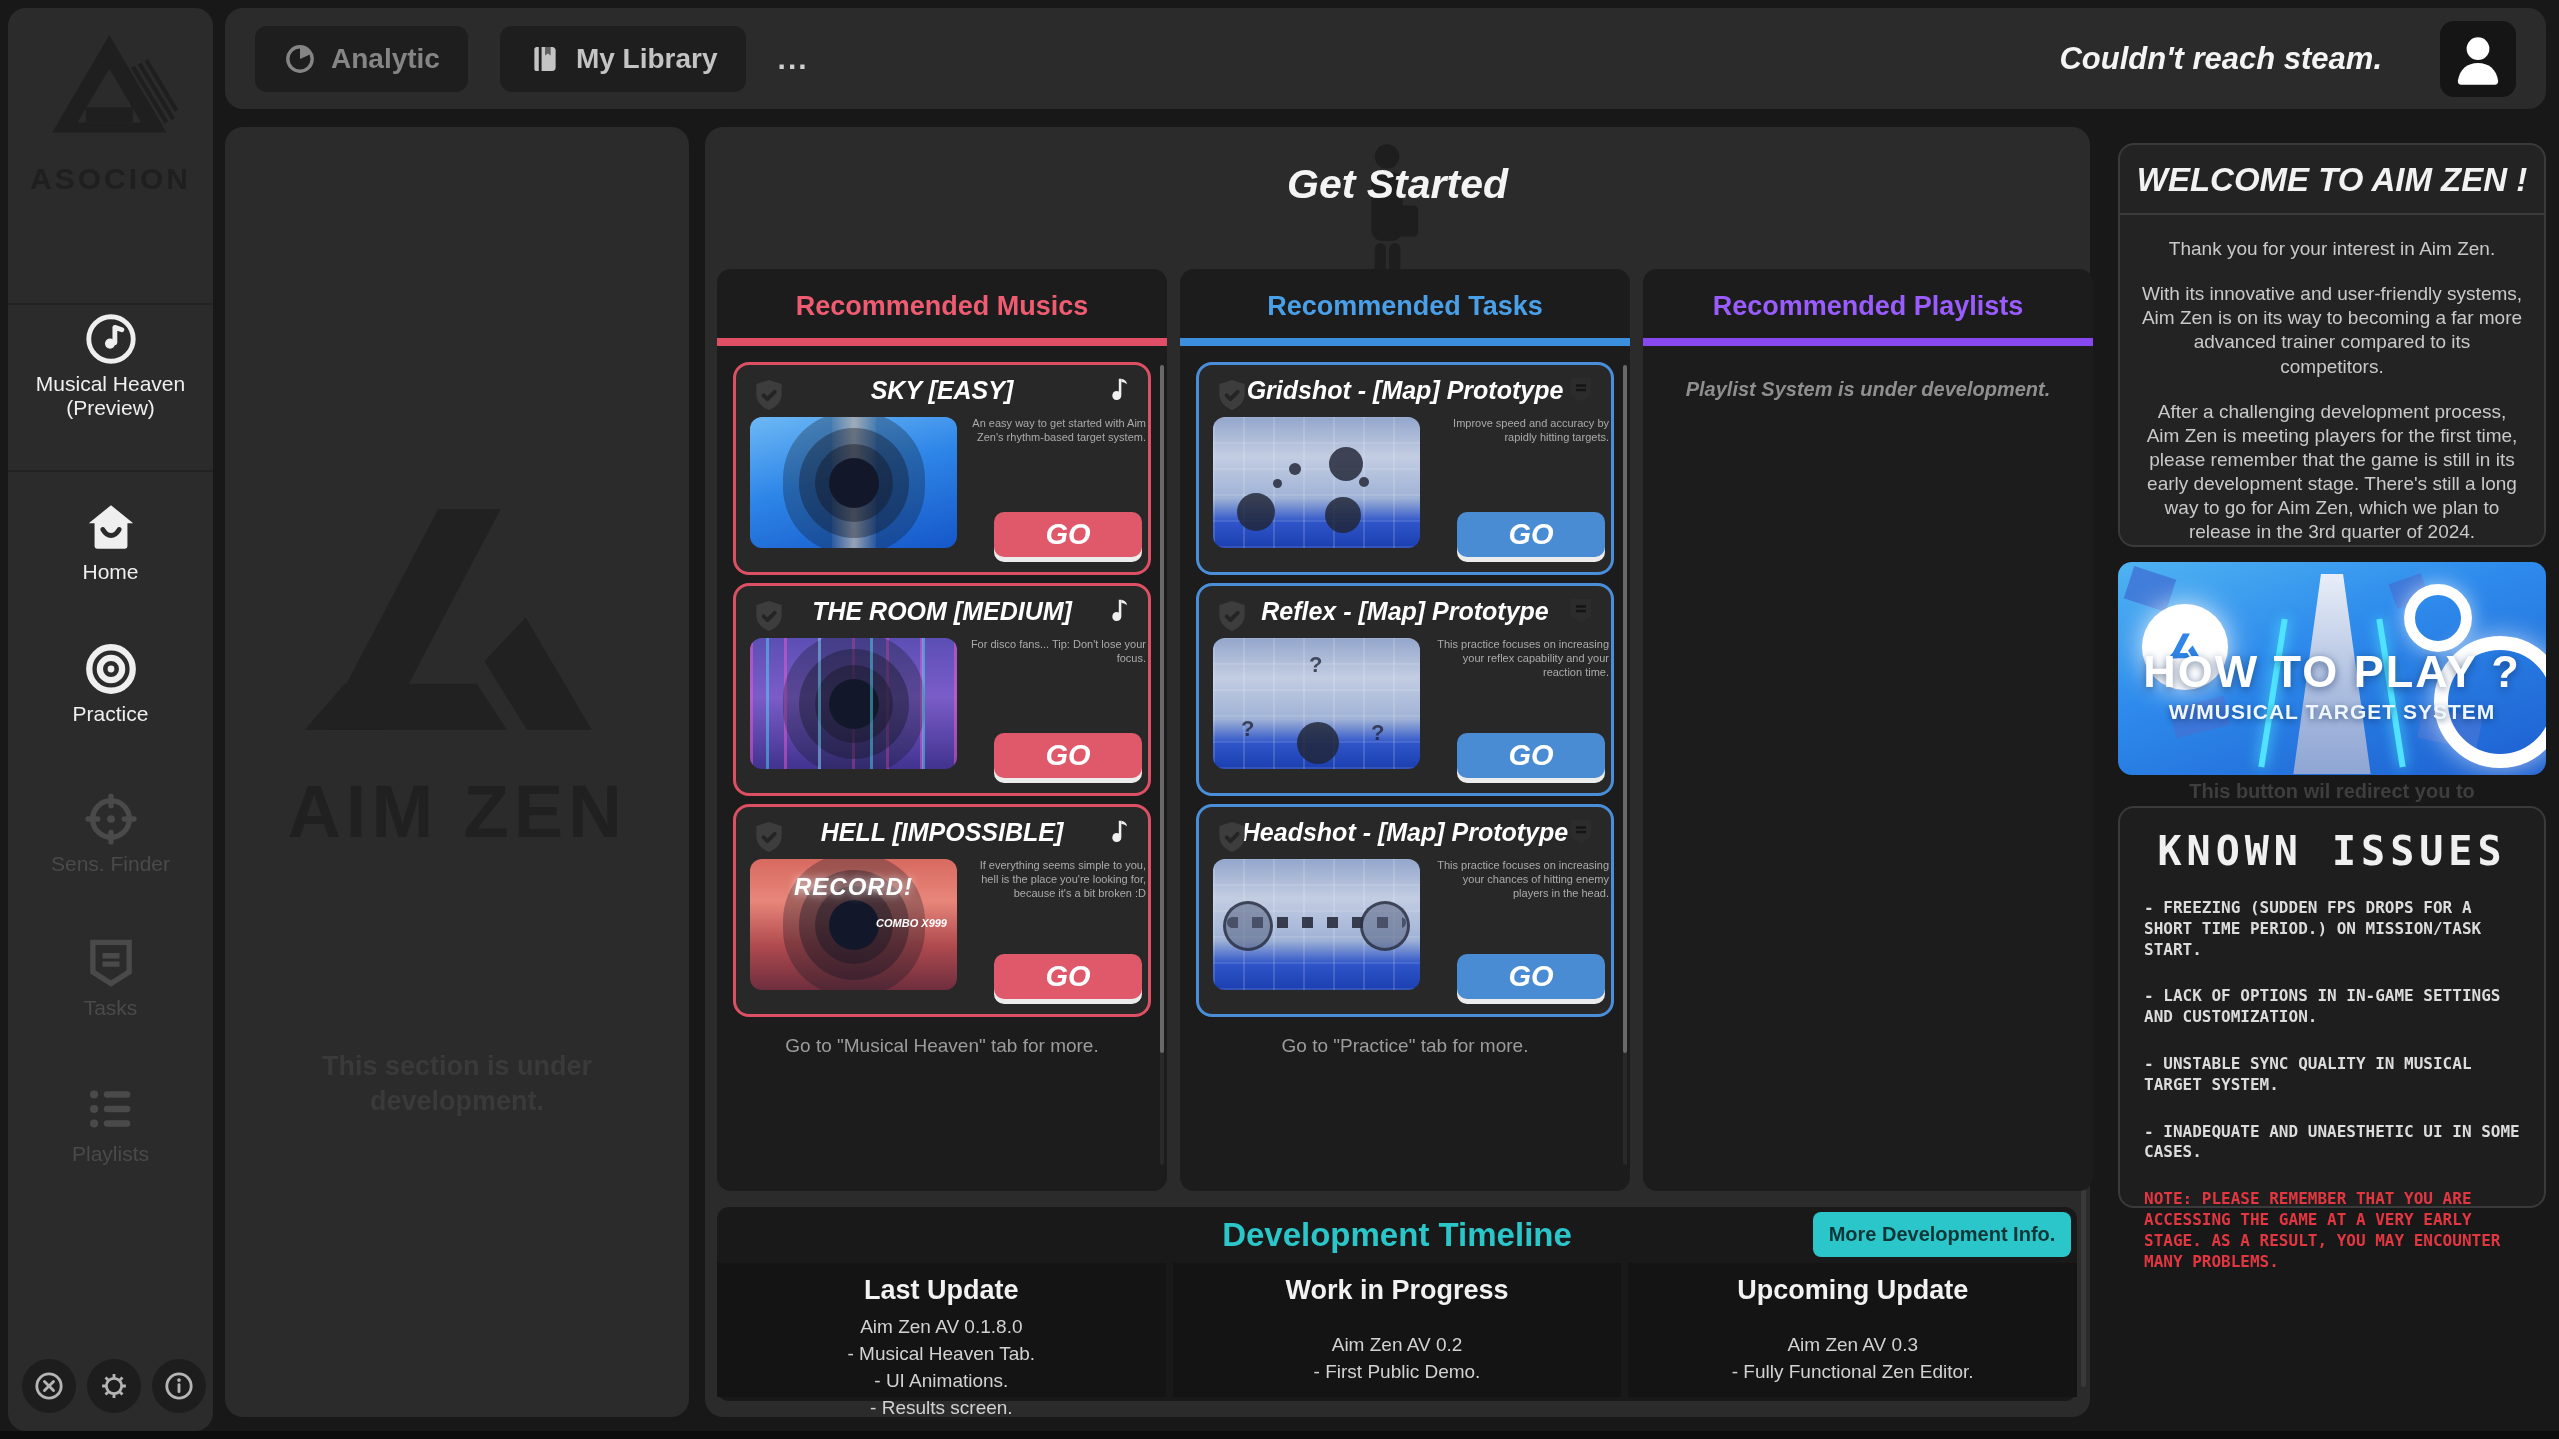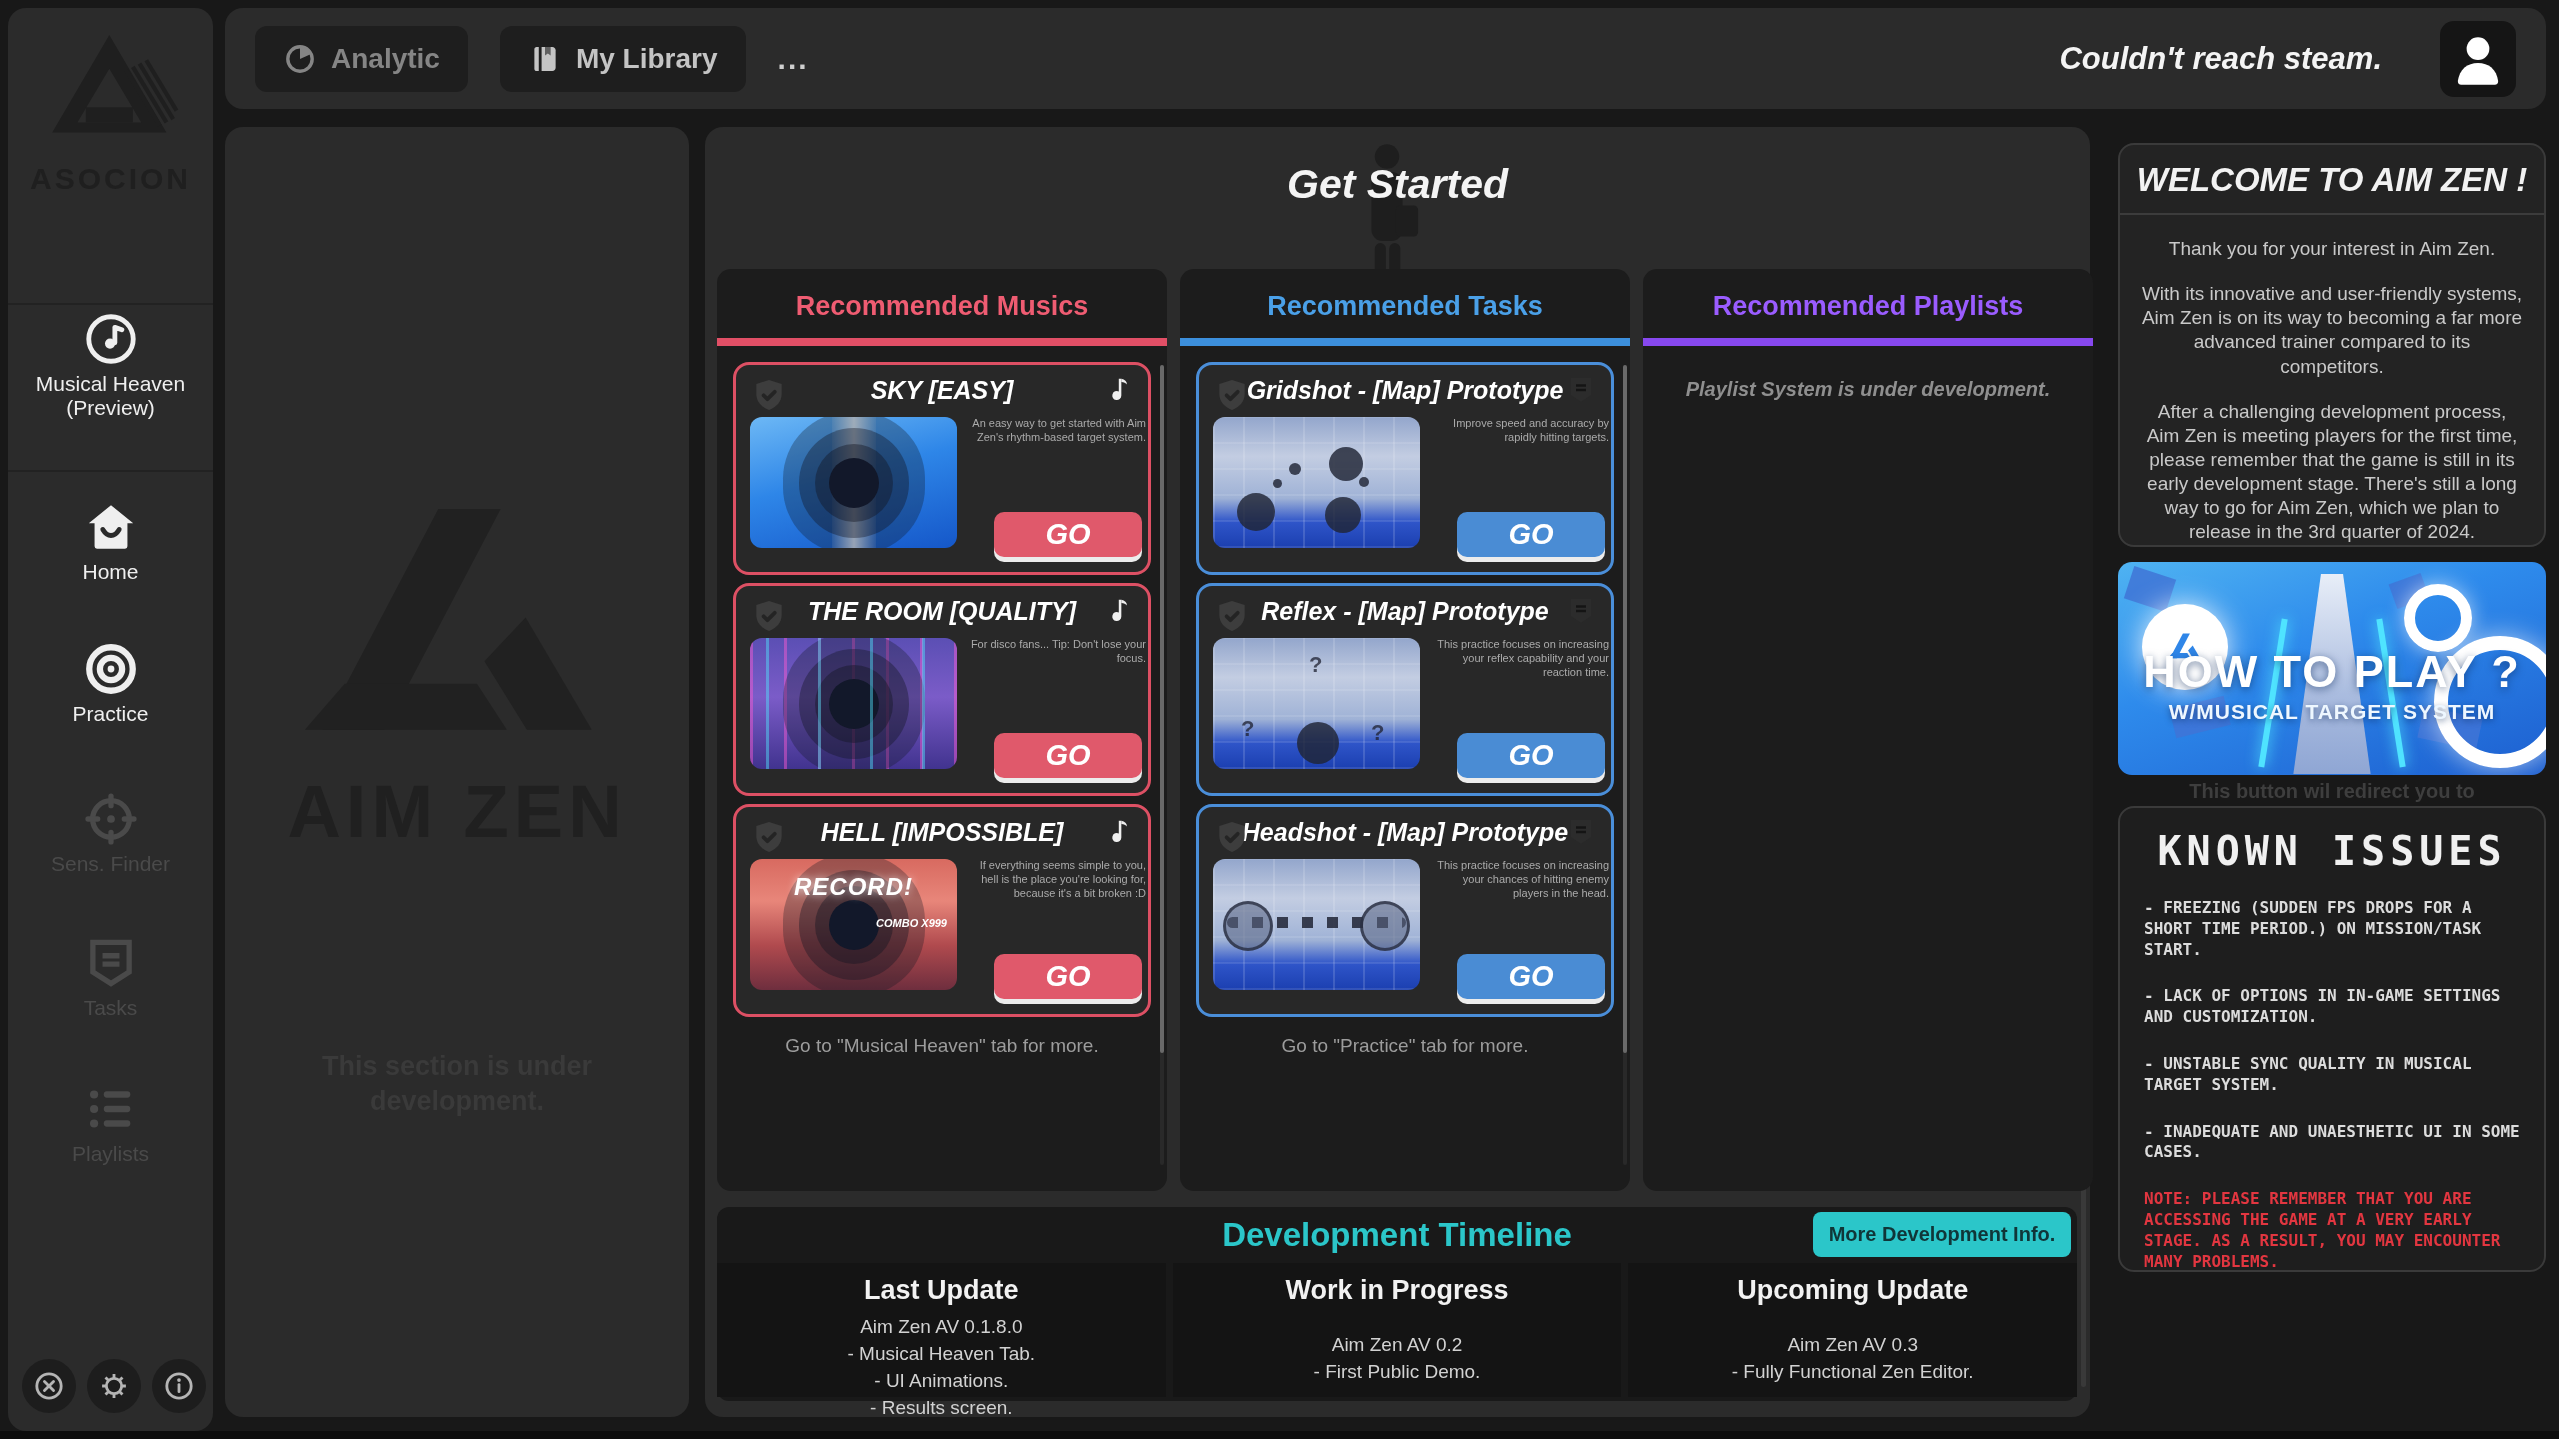--- a/index.html
+++ b/index.html
@@ -161,21 +161,21 @@
   .quad{position:absolute;background:#3f74d6;opacity:.85;}
   .banner-title{position:absolute;top:84px;left:0;width:100%;text-align:center;font-size:45px;
                 font-weight:900;color:#fff;letter-spacing:2px;z-index:4;
                 text-shadow:0 2px 8px rgba(10,40,90,.6);}
   .banner-sub{position:absolute;top:138px;left:0;width:100%;text-align:center;font-size:21px;
               font-weight:800;color:#eef7ff;letter-spacing:1px;z-index:4;
               text-shadow:0 2px 6px rgba(10,40,90,.6);}
   .banner-caption{position:absolute;left:2118px;top:780px;width:428px;text-align:center;color:#3e3e3e;
                   font-weight:bold;font-size:20px;}
 
-  .issues-box{top:806px;height:466px;background:#1e1e1e;}
+  .issues-box{top:806px;height:402px;background:#1e1e1e;}
   .iss-title{padding-top:20px;text-align:center;font-family:"DejaVu Sans Mono",monospace;font-size:40px;
              font-weight:bold;color:#f0f0f0;letter-spacing:5px;}
   .iss-body{padding:24px 24px 0;font-family:"DejaVu Sans Mono",monospace;font-size:16px;font-weight:bold;
             color:#dcdcdc;display:flex;flex-direction:column;gap:26px;line-height:1.3;}
   .iss-note{color:#e23640;}
 
   .bottom-strip{position:absolute;left:0;top:1431px;width:100%;height:8px;background:#0c0c0c;}
 </style>
 </head>
 <body>
@@ -366,21 +366,21 @@
             <div class="go-btn go-music">GO</div>
           </div>
 
           <div class="card card-music">
             <span class="shield">
               <svg viewBox="0 0 24 24" fill="currentColor">
                   <path d="M12 2.5l8 2.6v6.1c0 5-3.2 8.3-8 10.3-4.8-2-8-5.3-8-10.3V5.1z"></path>
                   <path d="M8.6 12.2l2.4 2.4 4.6-4.6" fill="none" stroke="#242424" stroke-width="2.4" stroke-linecap="round" stroke-linejoin="round"></path>
                 </svg>
             </span>
-            <div class="card-title">THE ROOM [QUALITY]</div>
+            <div class="card-title">THE ROOM [MEDIUM]</div>
             <span class="right-ico note-ico">
               <svg viewBox="0 0 24 24" fill="currentColor">
                   <path d="M12.6 3.6h1.9v12.6a3.4 3.4 0 1 1-1.9-3.1z"></path>
                   <path d="M14.5 3.6c2.6.7 4.2 1.9 4.2 4.2-.9-1-2.3-1.6-4.2-1.8z"></path>
                 </svg>
             </span>
             <div class="thumb t-room">
               <i class="rings"></i>
             </div>
             <div class="card-desc">For disco fans... Tip: Don't lose your focus.</div>

